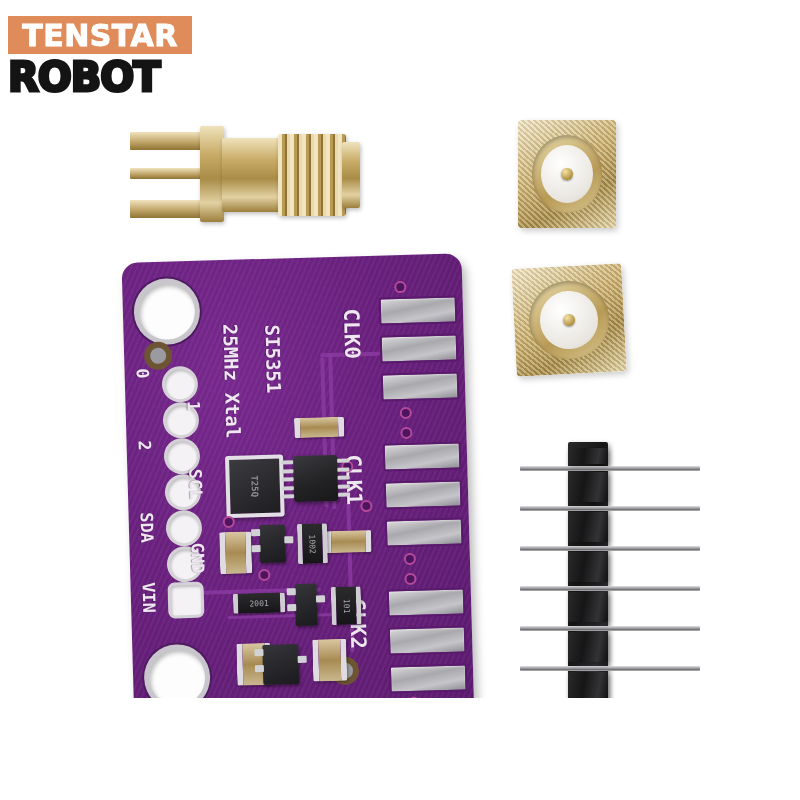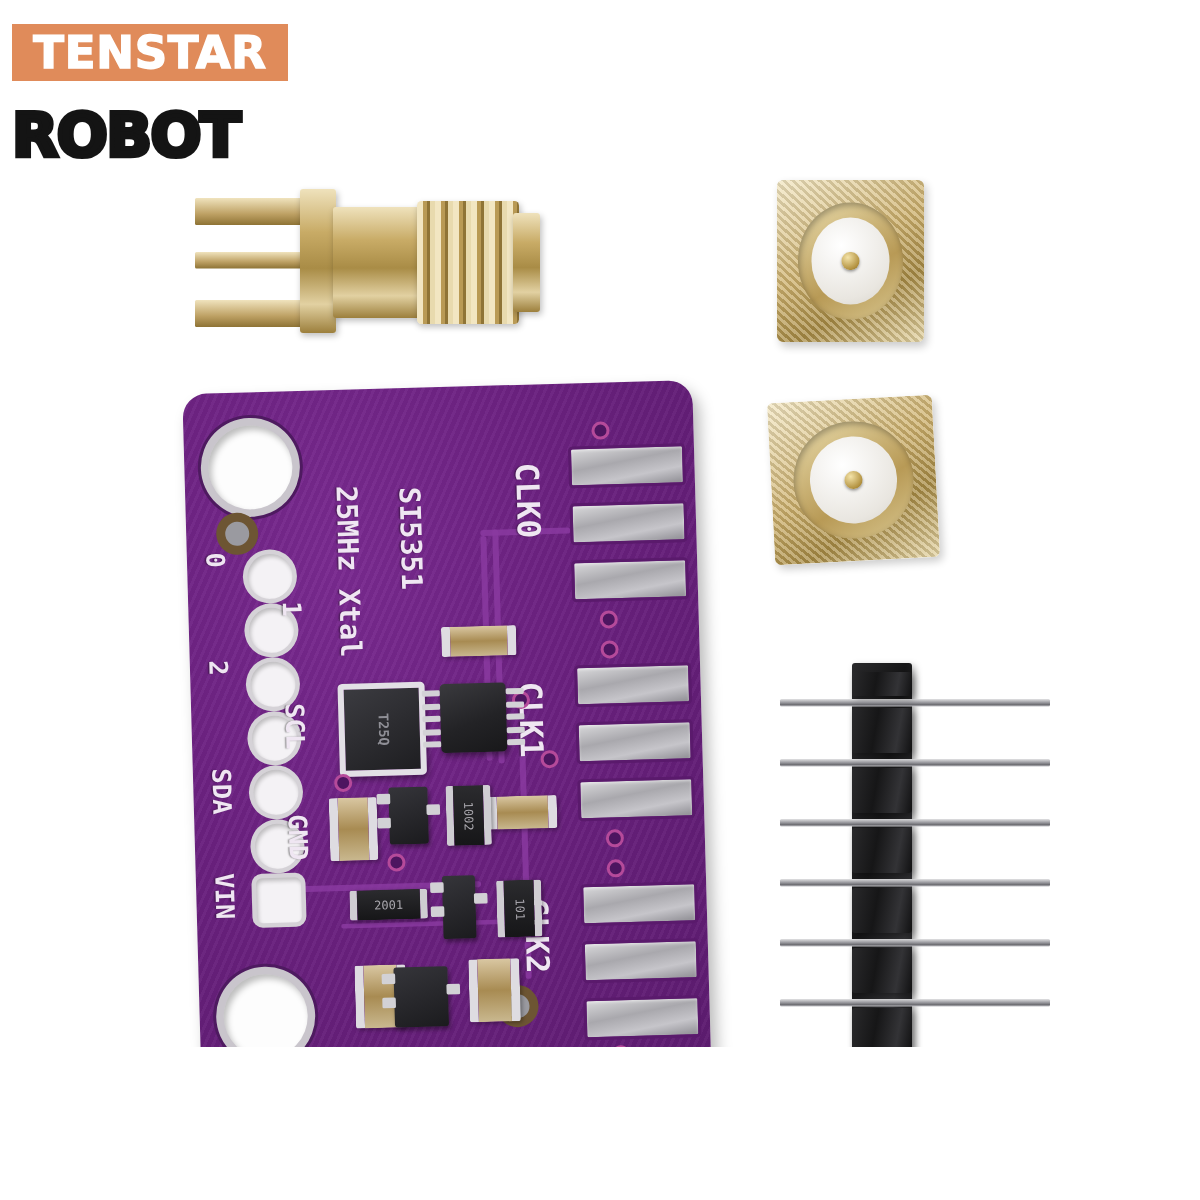--- a/index.html
+++ b/index.html
@@ -28,21 +28,21 @@
   }
   .brand-banner span {
     color: #ffffff;
     font-family: "DejaVu Sans", sans-serif;
     font-weight: bold;
     font-size: 30px;
     letter-spacing: 0.5px;
     -webkit-text-stroke: 1px #ffffff;
   }
   .brand-sub {
-    margin-top: 17px;
+    margin-top: 3px;
     height: 40px;
     display: flex;
     align-items: center;
   }
   .brand-sub span {
     color: #141414;
     font-family: "DejaVu Sans", sans-serif;
     font-weight: bold;
     font-size: 40px;
     line-height: 40px;

